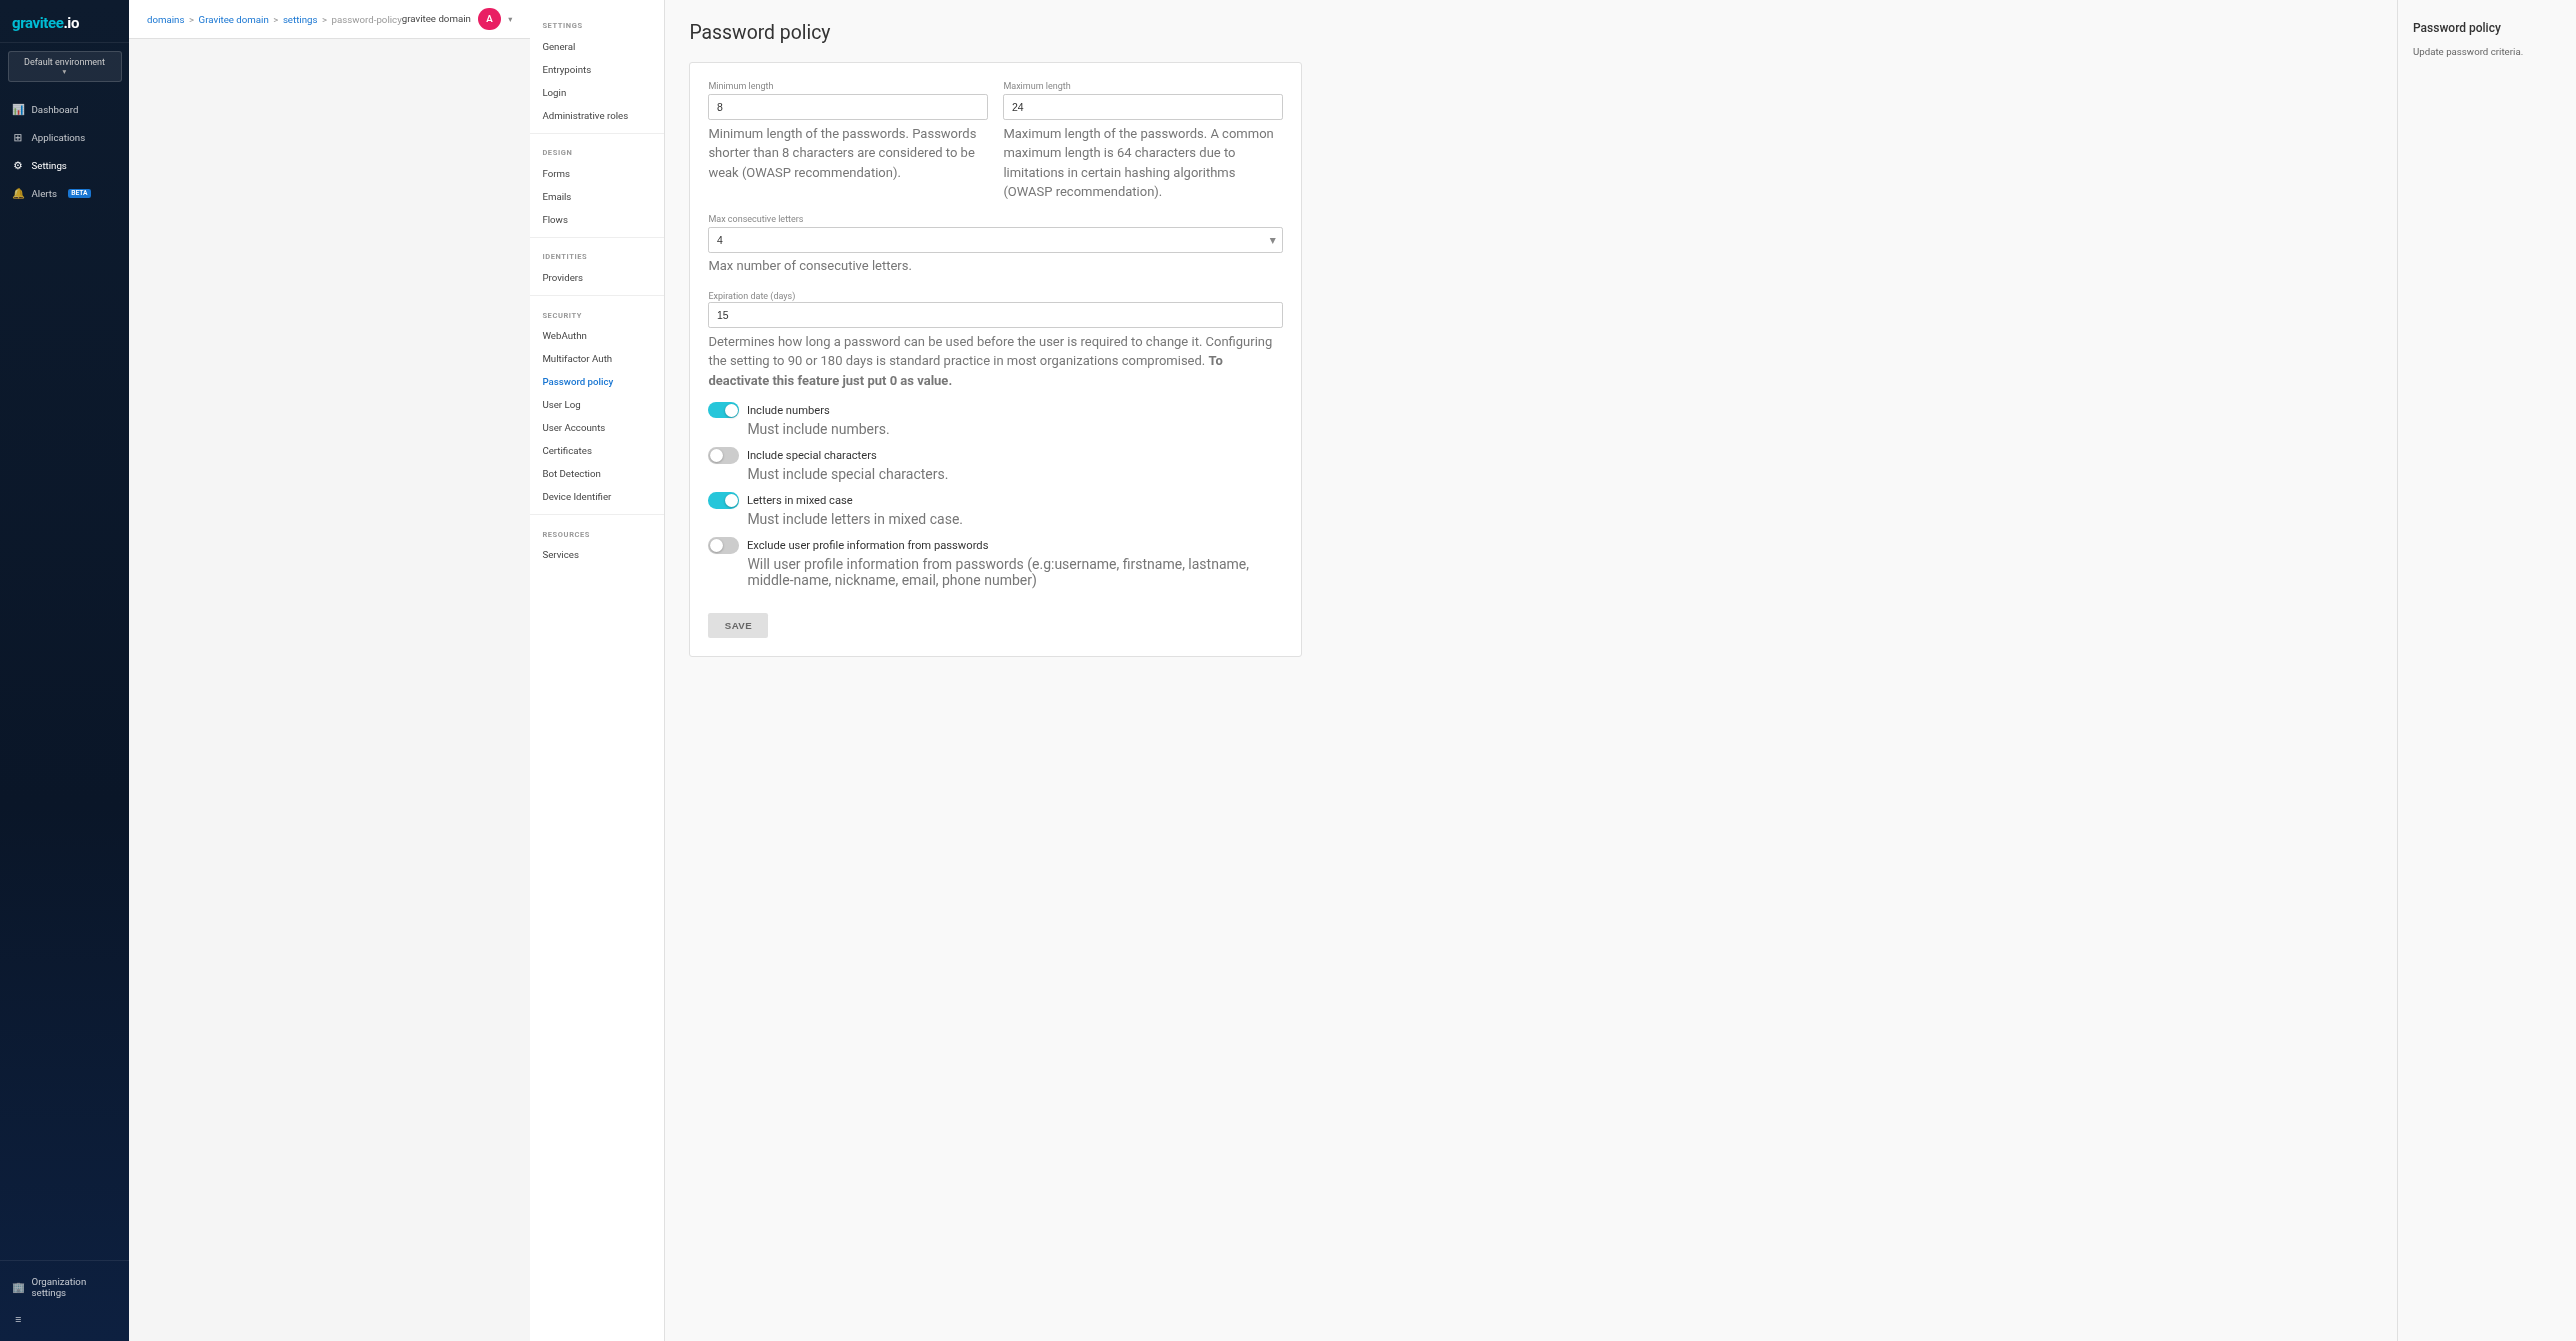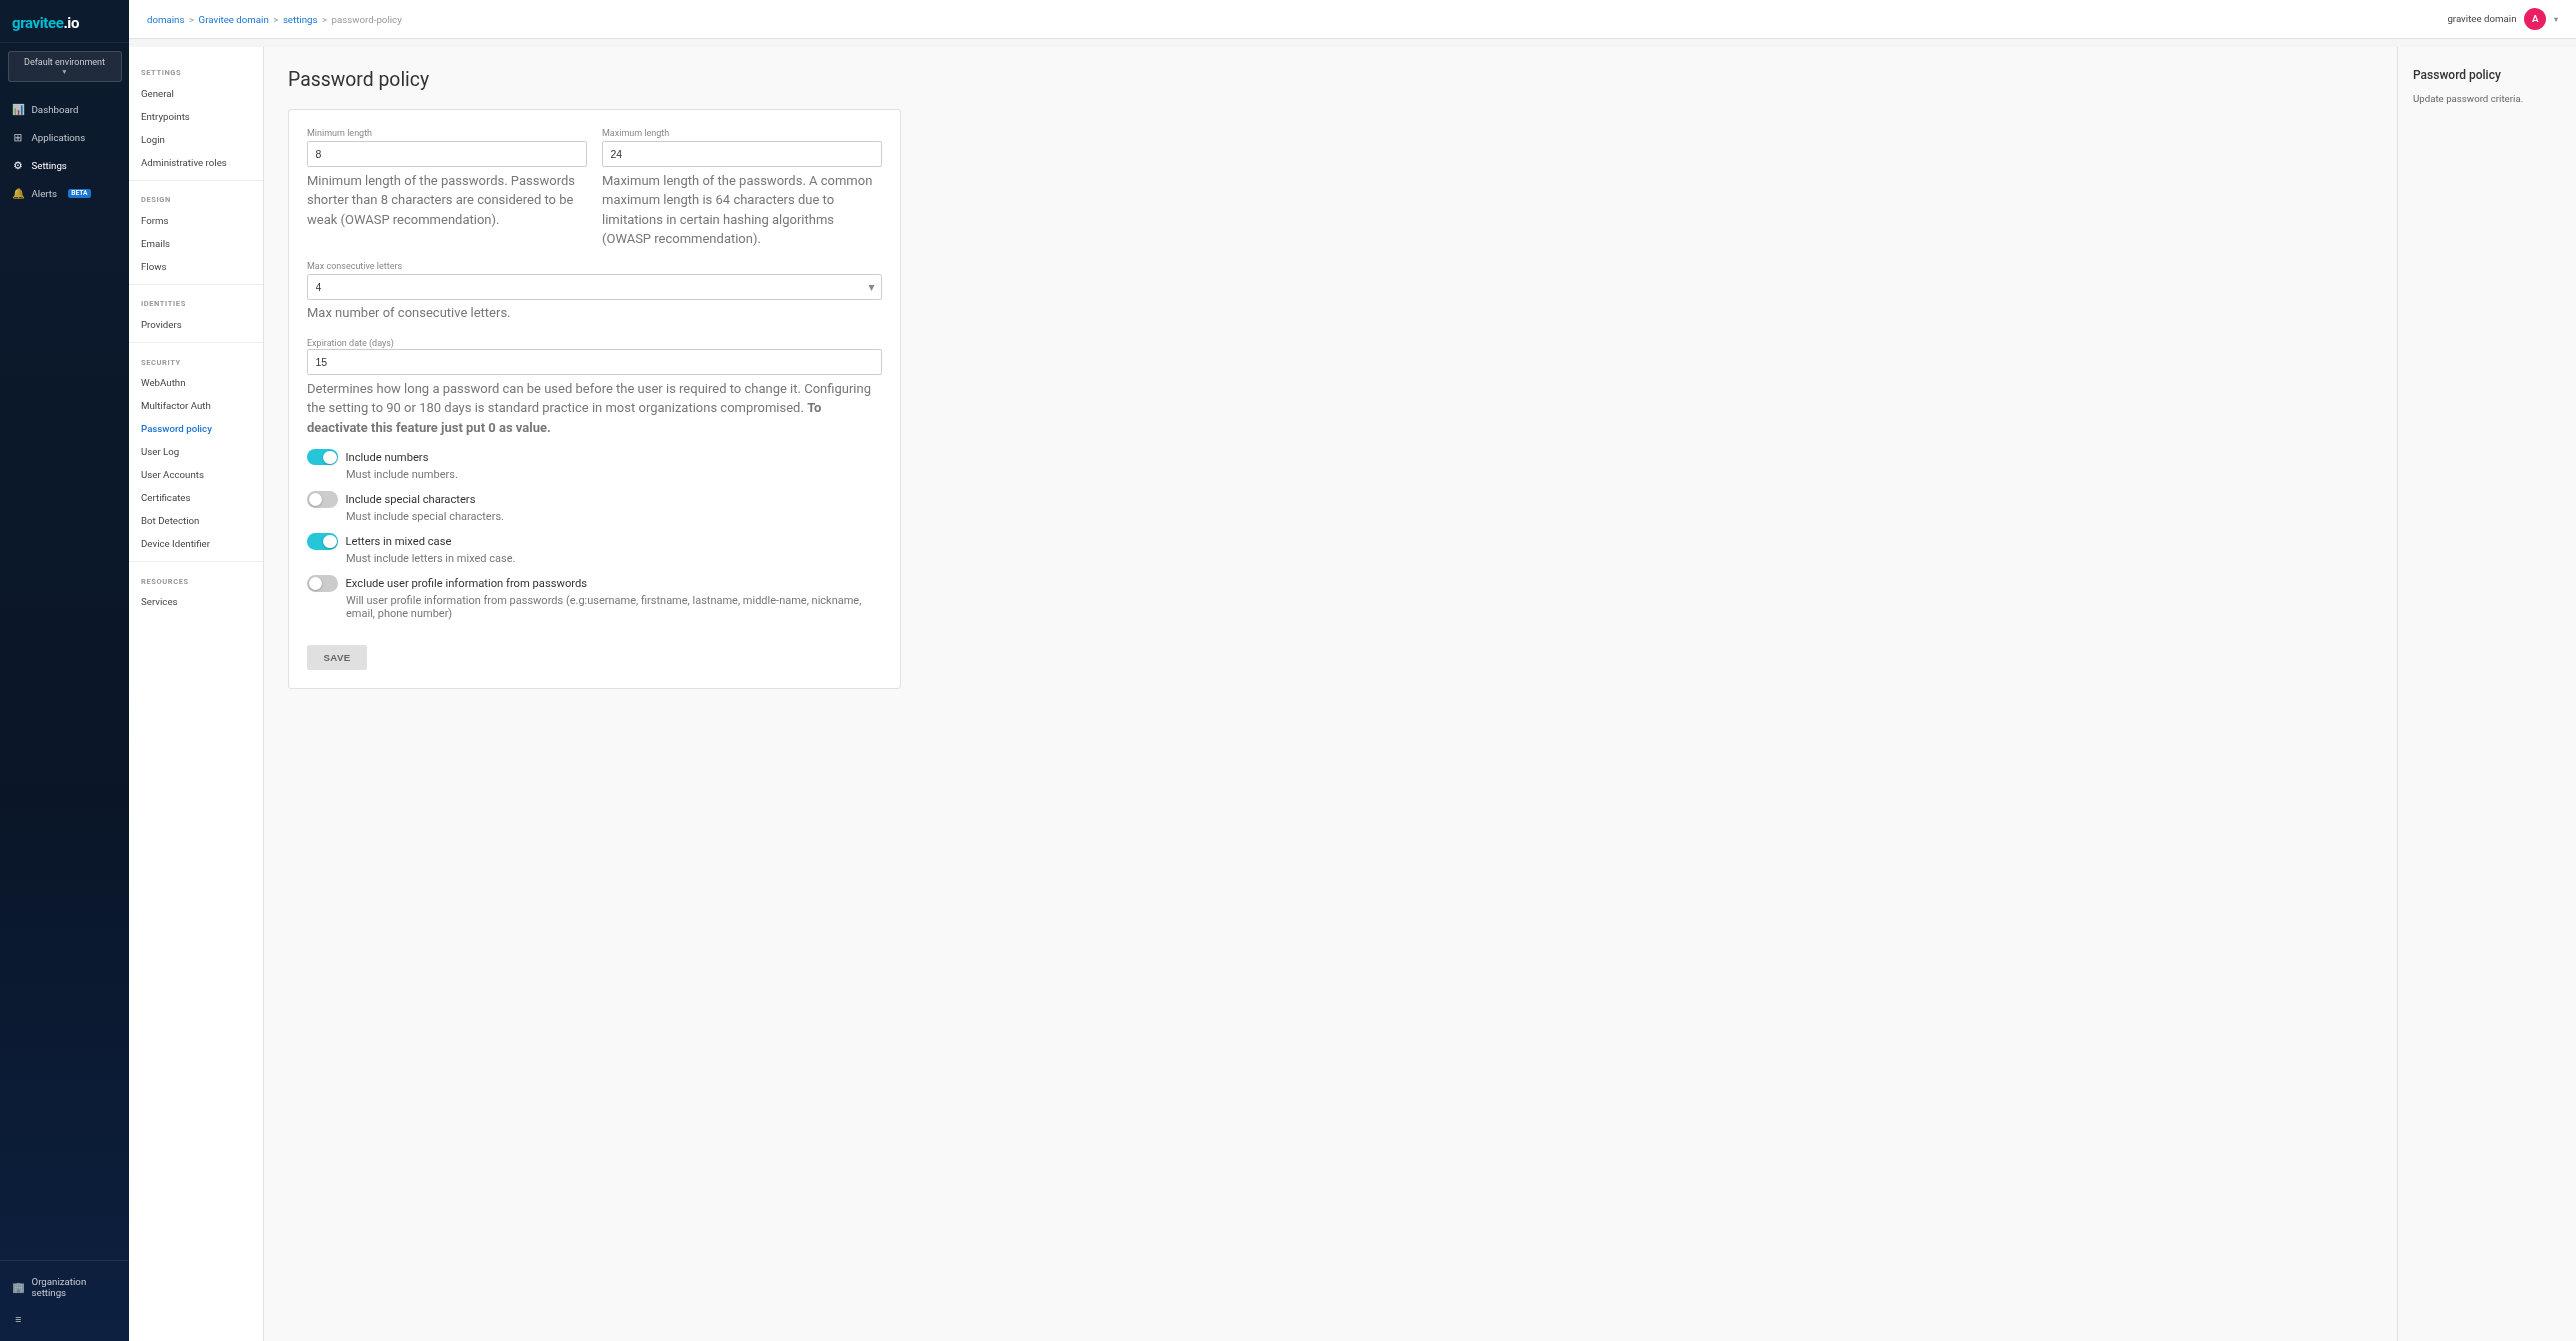--- a/index.html
+++ b/index.html
@@ -66,23 +66,22 @@
       padding: 0.7px 3.7px;
       border-radius: 2.2px;
       margin-left: 3px;
       font-weight: 600;
     }
 
     
     #main {
       flex: 1;
       display: flex;
-      flex-direction: column;
+      flex-direction: row;
       overflow: hidden;
-      gap: 8px;
     }
 
     
     #topbar {
       background: #fff;
       border-bottom: 0.7px solid #e0e0e0;
       padding: 0 18px;
       height: 39px;
       display: flex;
       align-items: center;
@@ -194,21 +193,21 @@
       align-items: center;
       gap: 7.5px;
     }
     .toggle-label {
       font-size: 11.2px;
       color: #333;
       font-weight: 400;
       text-align: center;
     }
     .toggle-hint {
-      font-size: 11px;
+      font-size: 14px;
       color: #777;
       margin-top: 2.2px;
       padding-left: 39px;
     }
 
     
     .toggle-switch {
       position: relative;
       width: 31px;
       height: 16.4px;

